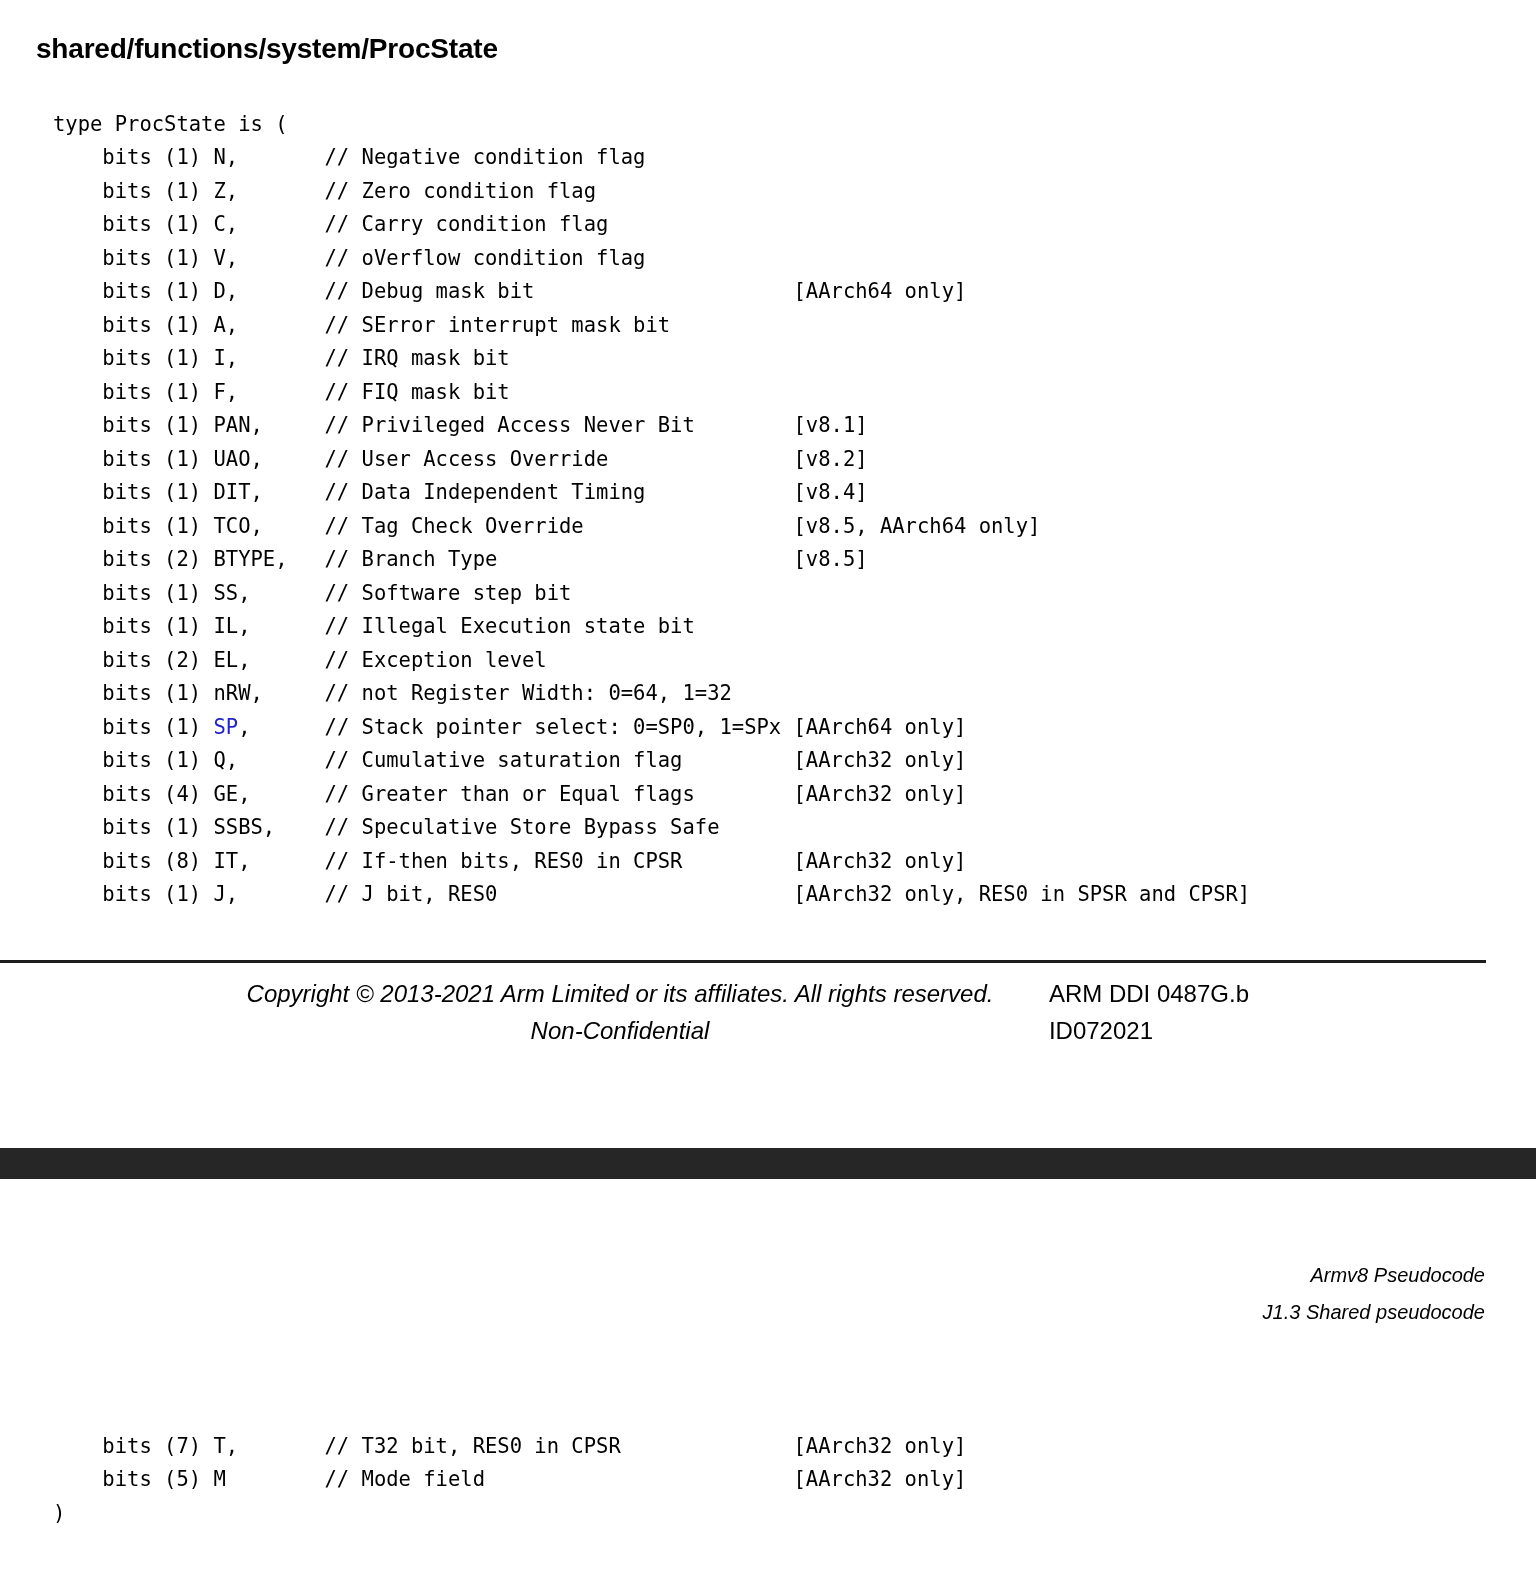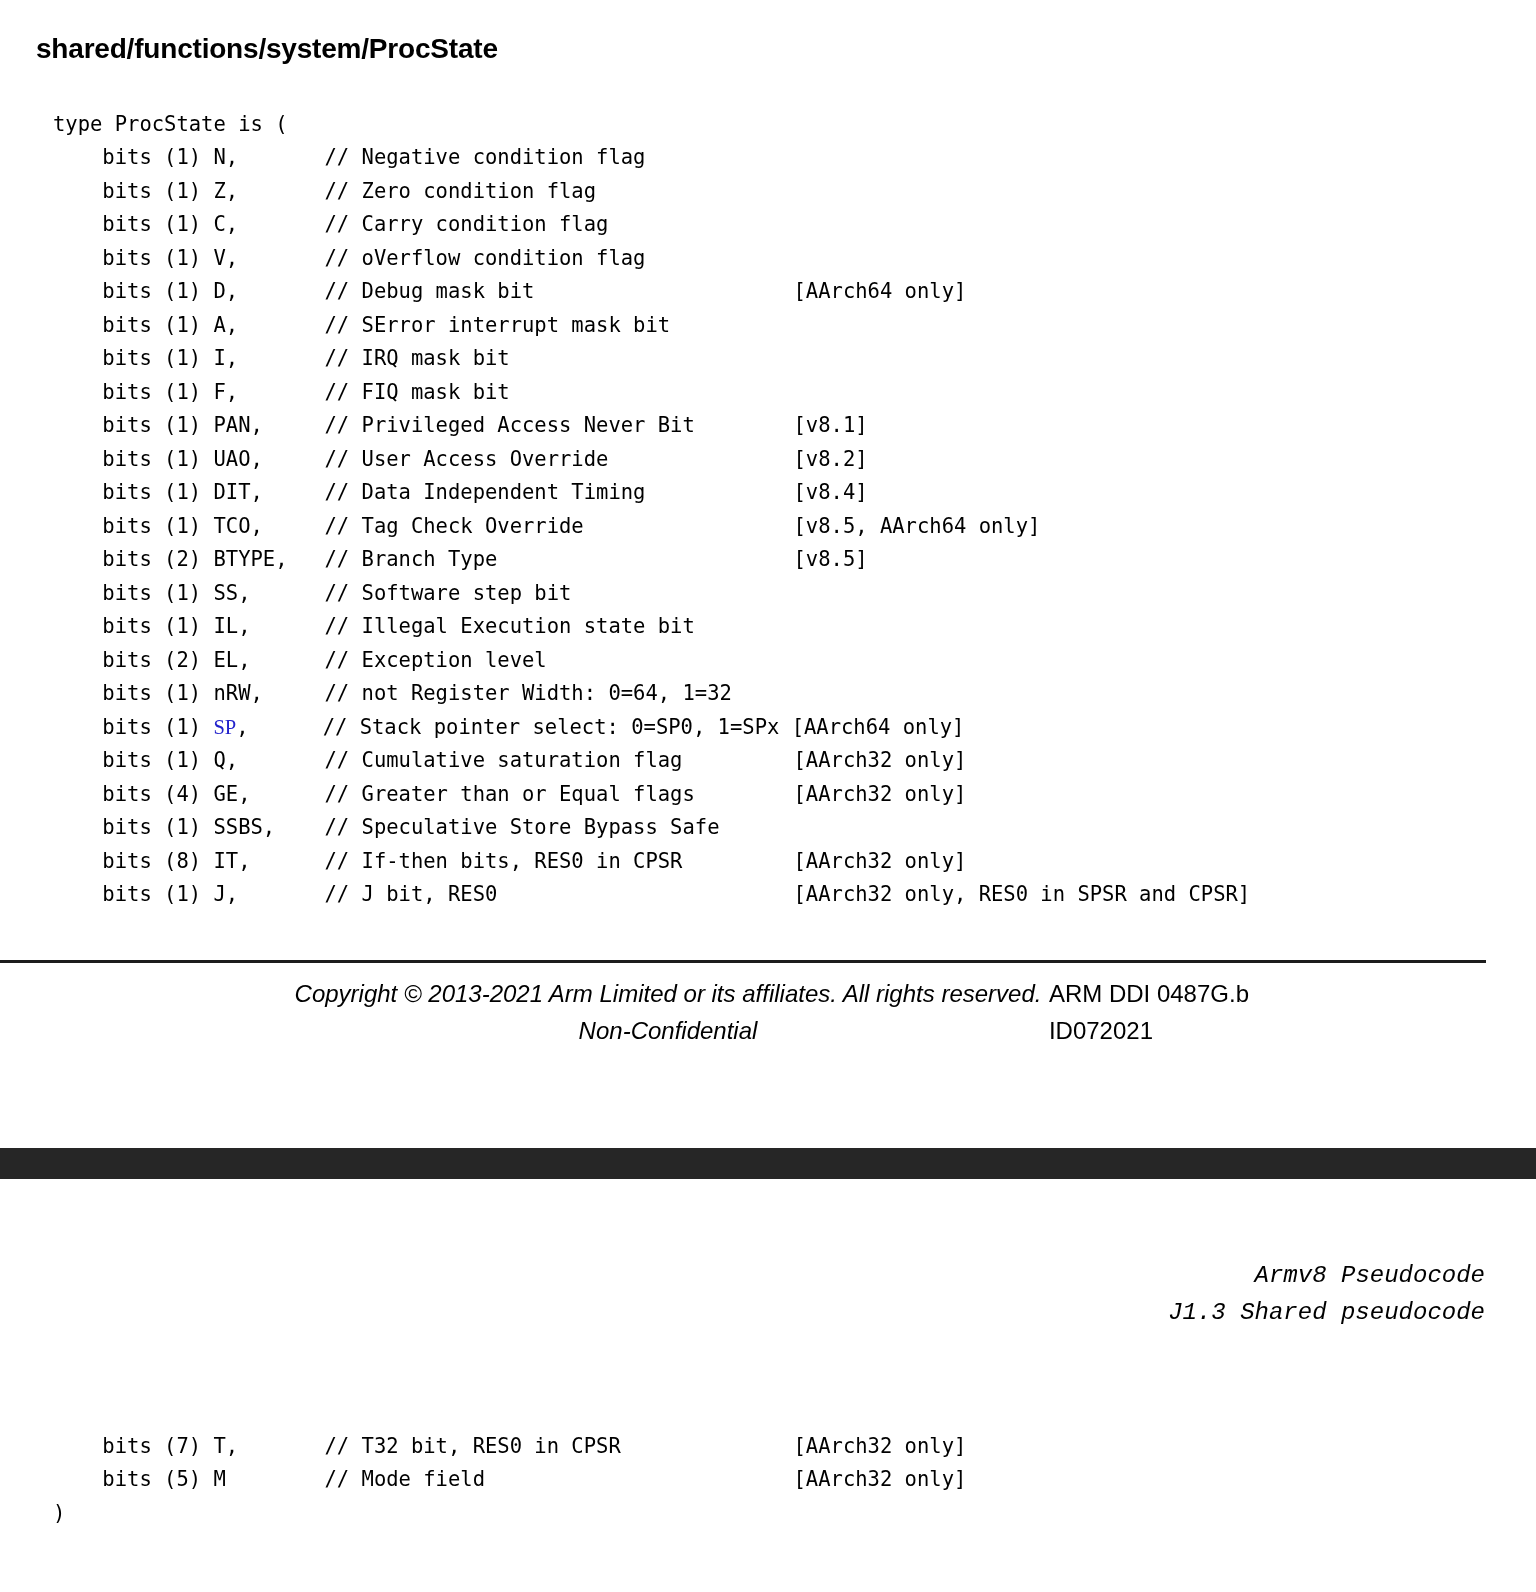--- a/index.html
+++ b/index.html
@@ -44,21 +44,20 @@
     font-family: "DejaVu Sans Mono", monospace;
     font-size: 20.5px;
     line-height: 33.5px;
     white-space: pre;
     color: #000000;
   }
   .code-block .ln { display: block; white-space: pre; }
 
   .link-token {
     color: #2222cc;
-    font-family: Liberation Serif, serif;
   }
 
   
   .footer-rule {
     position: absolute;
     left: 0;
     top: 960px;
     width: 1486px;
     height: 3px;
     background: #1c1c1c;
@@ -67,21 +66,20 @@
   .footer-center {
     position: absolute;
     left: 0;
     top: 975px;
     width: 1240px;
     text-align: center;
     font-family: "Liberation Sans", sans-serif;
     font-style: italic;
     font-size: 24px;
     line-height: 37px;
-    margin-left: 48px;
   }
 
   .footer-right {
     position: absolute;
     right: 51px;
     top: 975px;
     font-family: "Liberation Sans", sans-serif;
     font-size: 24px;
     line-height: 37px;
     font-style: normal;
@@ -104,23 +102,23 @@
     top: 1179px;
     width: 1536px;
     height: 413px;
   }
 
   .page-two-header {
     position: absolute;
     right: 51px;
     top: 78px;
     text-align: right;
-    font-family: Liberation Mono, monospace;
+    font-family: Liberation Sans, sans-serif;
     font-style: italic;
-    font-size: 24px;
+    font-size: 20px;
     line-height: 37px;
   }
 
   .code-block-cont {
     position: absolute;
     left: 53px;
     top: 230px;
     font-family: "DejaVu Sans Mono", monospace;
     font-size: 20.5px;
     line-height: 33.5px;

